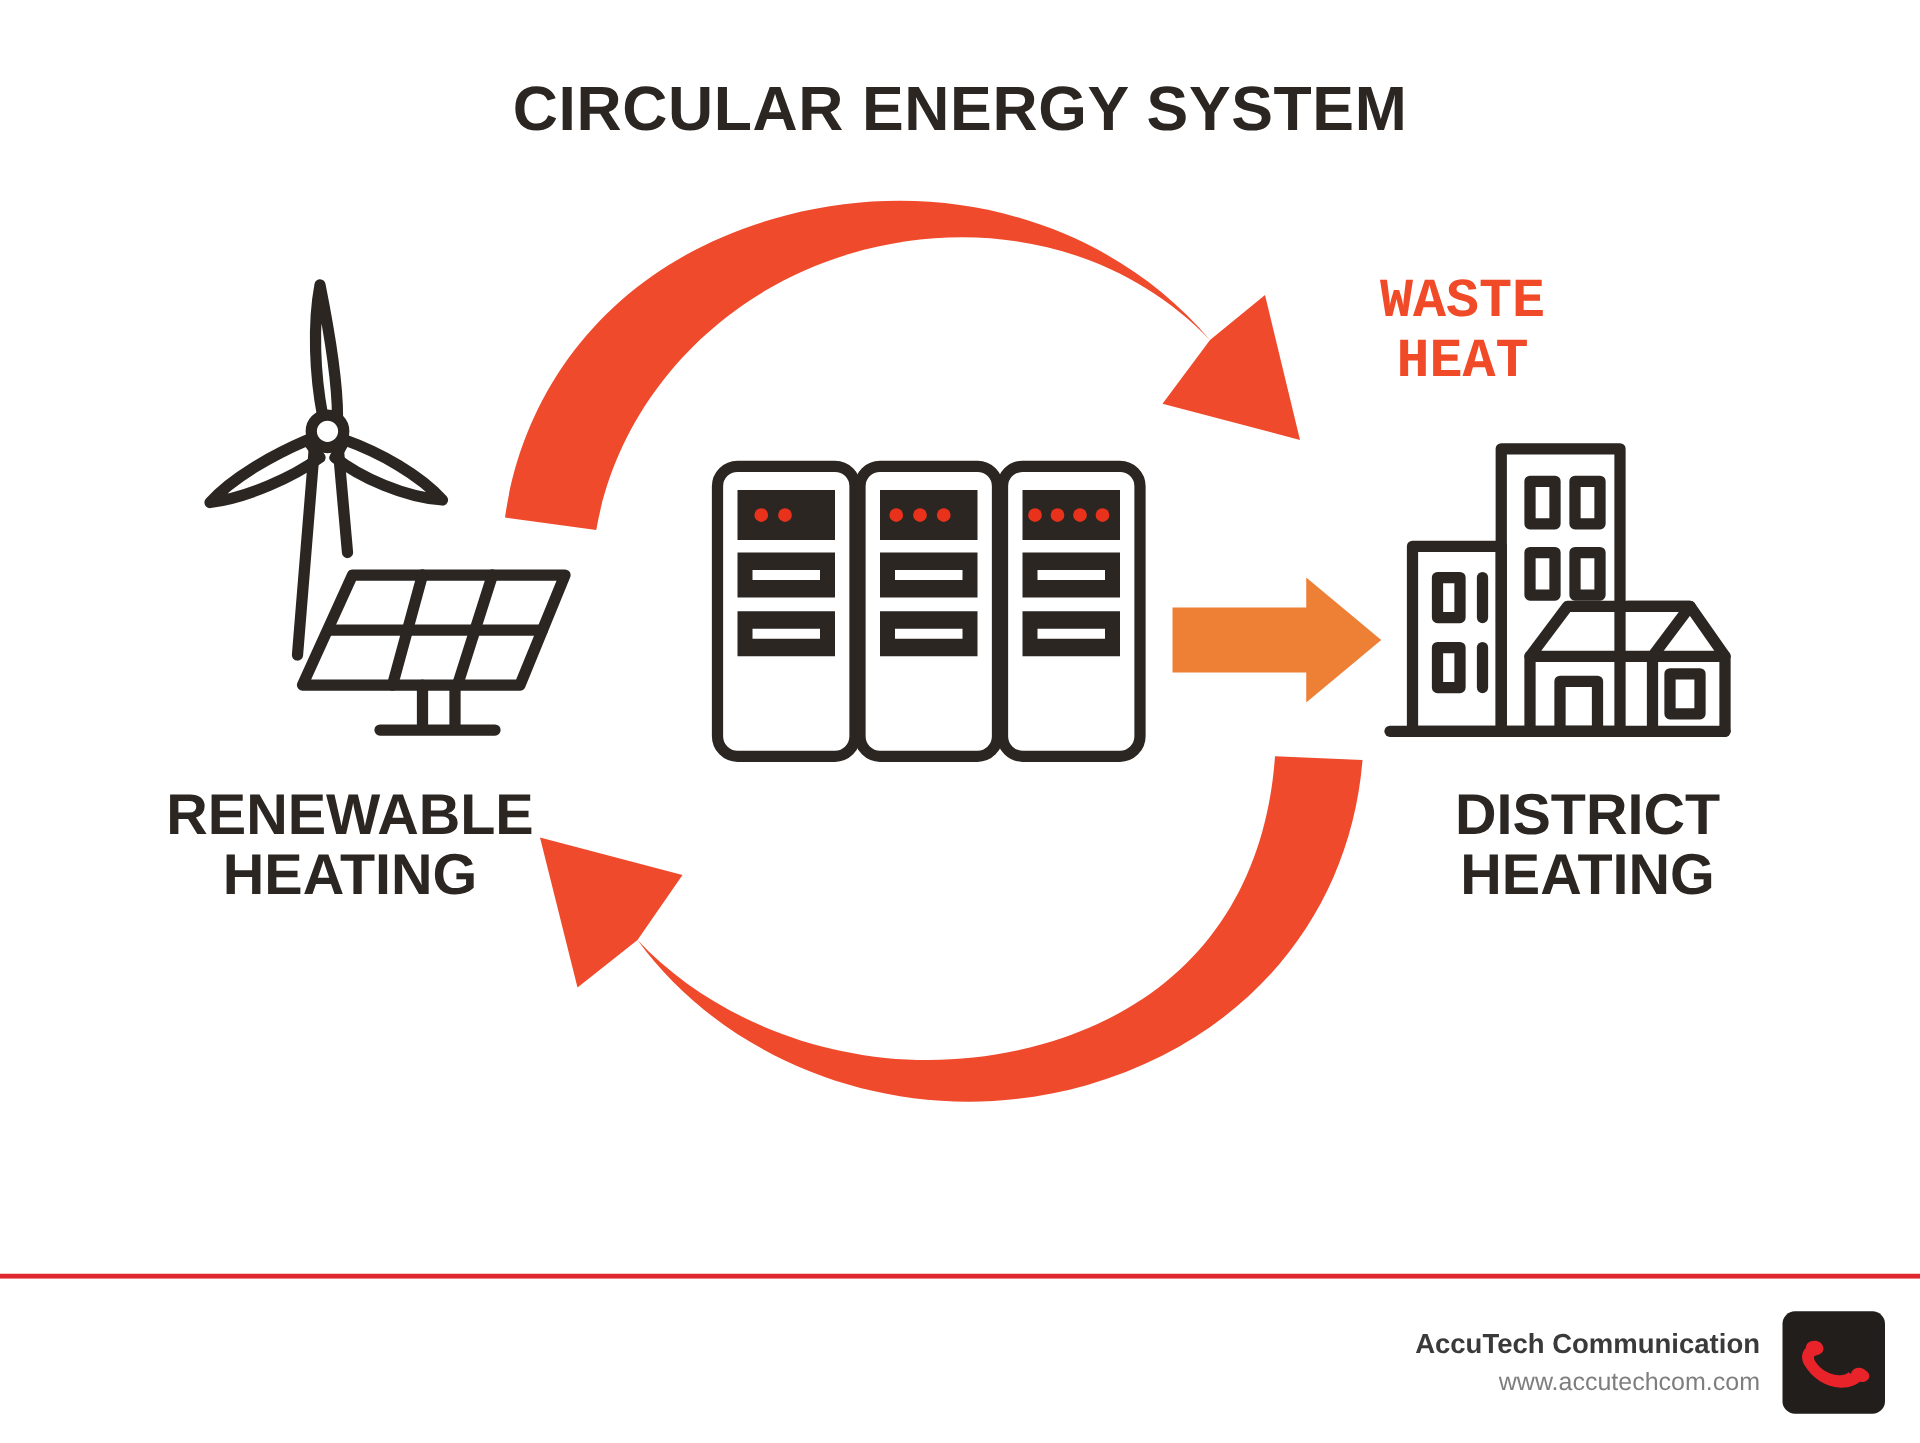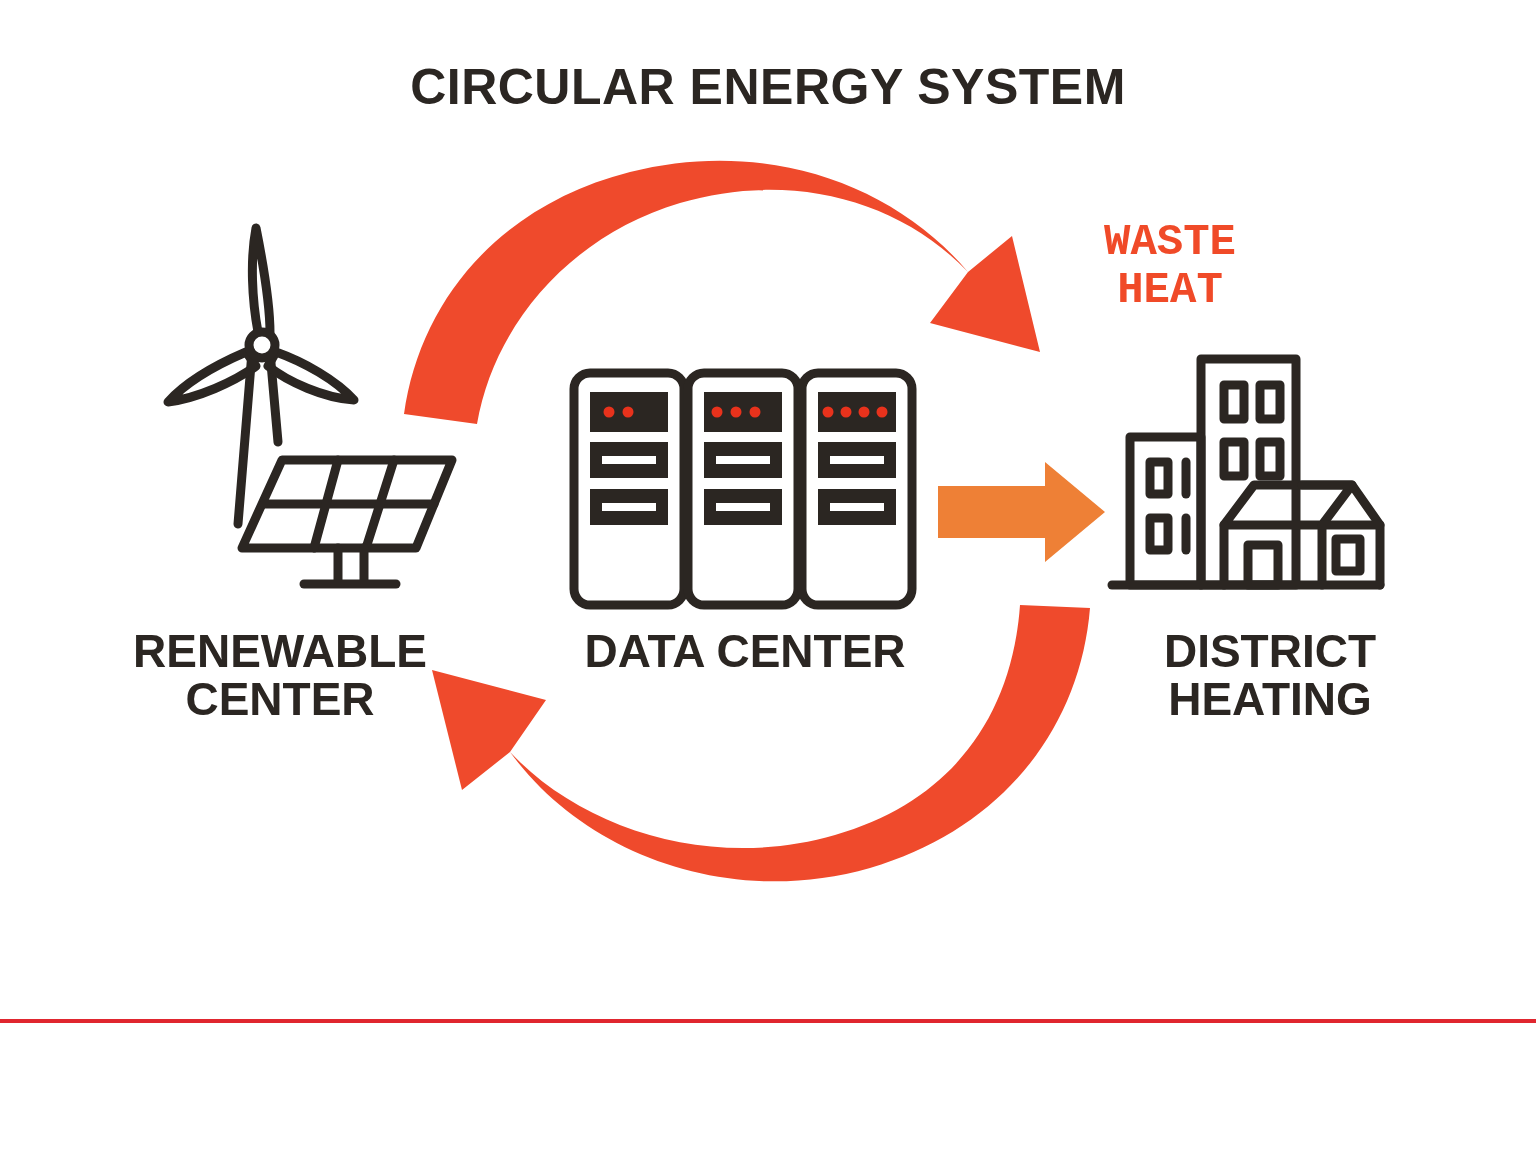--- a/index.html
+++ b/index.html
@@ -282,23 +282,59 @@
 
       <path d="M 1112 585 L 1380 585"></path>
     </g>
 
   </svg>
 
   <div class="waste-heat">WASTE
 HEAT</div>
 
   <div class="node-label" id="label-renewable">RENEWABLE
-CENTER</div>
-
-  <div class="node-label" id="label-datacenter">DATA CENTER</div>
+HEATING</div>
+
 
   <div class="node-label" id="label-district">DISTRICT
 HEATING</div>
 
   <div class="footer-rule"></div>
 
+  <div class="footer">
+    <div class="footer-inner">
+      <div class="footer-text">
+        <div class="footer-company">AccuTech Communication</div>
+        <div class="footer-url">www.accutechcom.com</div>
+      </div>
+      <div class="footer-logo">
+        <svg width="60" height="60" viewBox="0 0 60 60" xmlns="http://www.w3.org/2000/svg">
+          <g transform="rotate(-32 30 30)">
+
+            <path d="M 20 8
+                     C 13 8, 9 13, 9 20
+                     C 9 32, 14 43, 24 50
+                     C 30 54, 36 55, 40 54
+                     L 36 43
+                     C 33 43.5, 30 42.5, 27 40
+                     C 21 35, 18 28, 18 21
+                     C 18 18, 19.5 17, 22 17
+                     Z" fill="#E8232A"></path>
+
+            <path d="M 22 6
+                     C 27 6, 30 9, 30 13
+                     C 30 16, 28 18, 25 18
+                     L 19 18
+                     C 17 18, 16 16, 16 13
+                     C 16 9, 18 6, 22 6 Z" fill="#E8232A" transform="rotate(14 23 12)"></path>
+
+            <path d="M 38 44
+                     C 42 42, 46 44, 48 48
+                     C 50 52, 49 55, 46 56
+                     C 43 57, 39 55, 37 51
+                     C 35.5 48, 36 45, 38 44 Z" fill="#E8232A"></path>
+          </g>
+        </svg>
+      </div>
+    </div>
+  </div>
 
 </div>
 
 </body></html>

